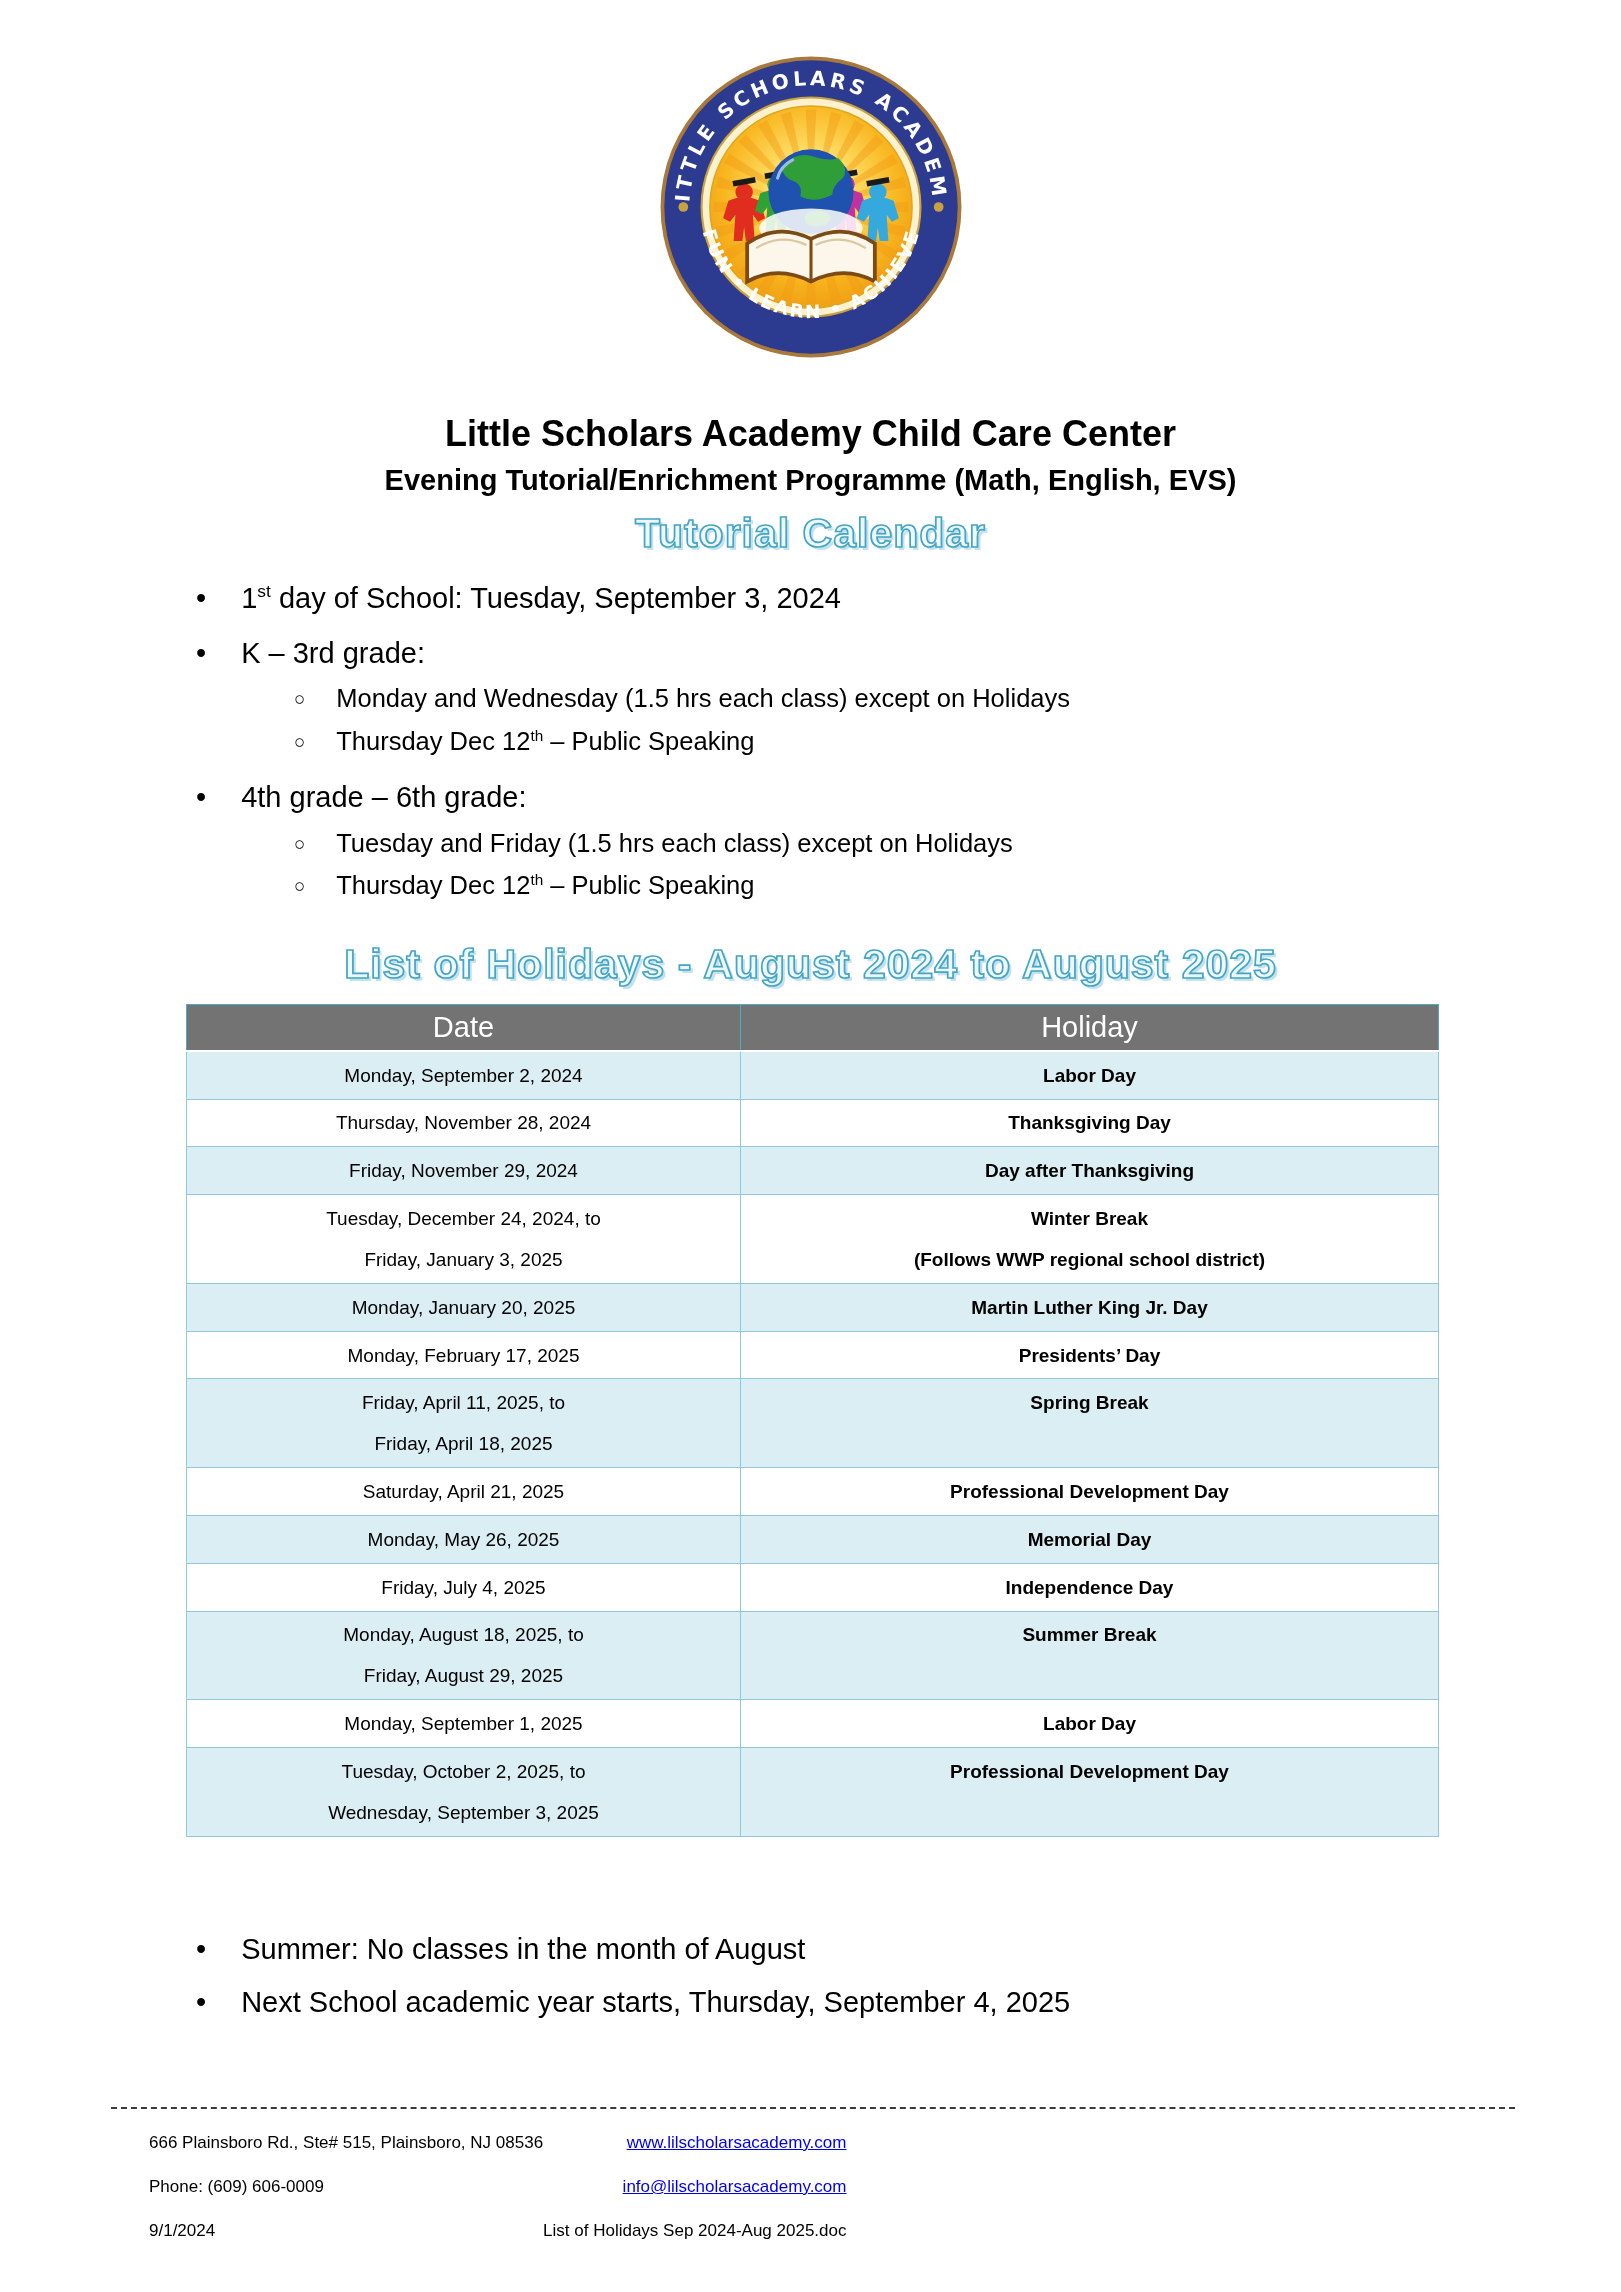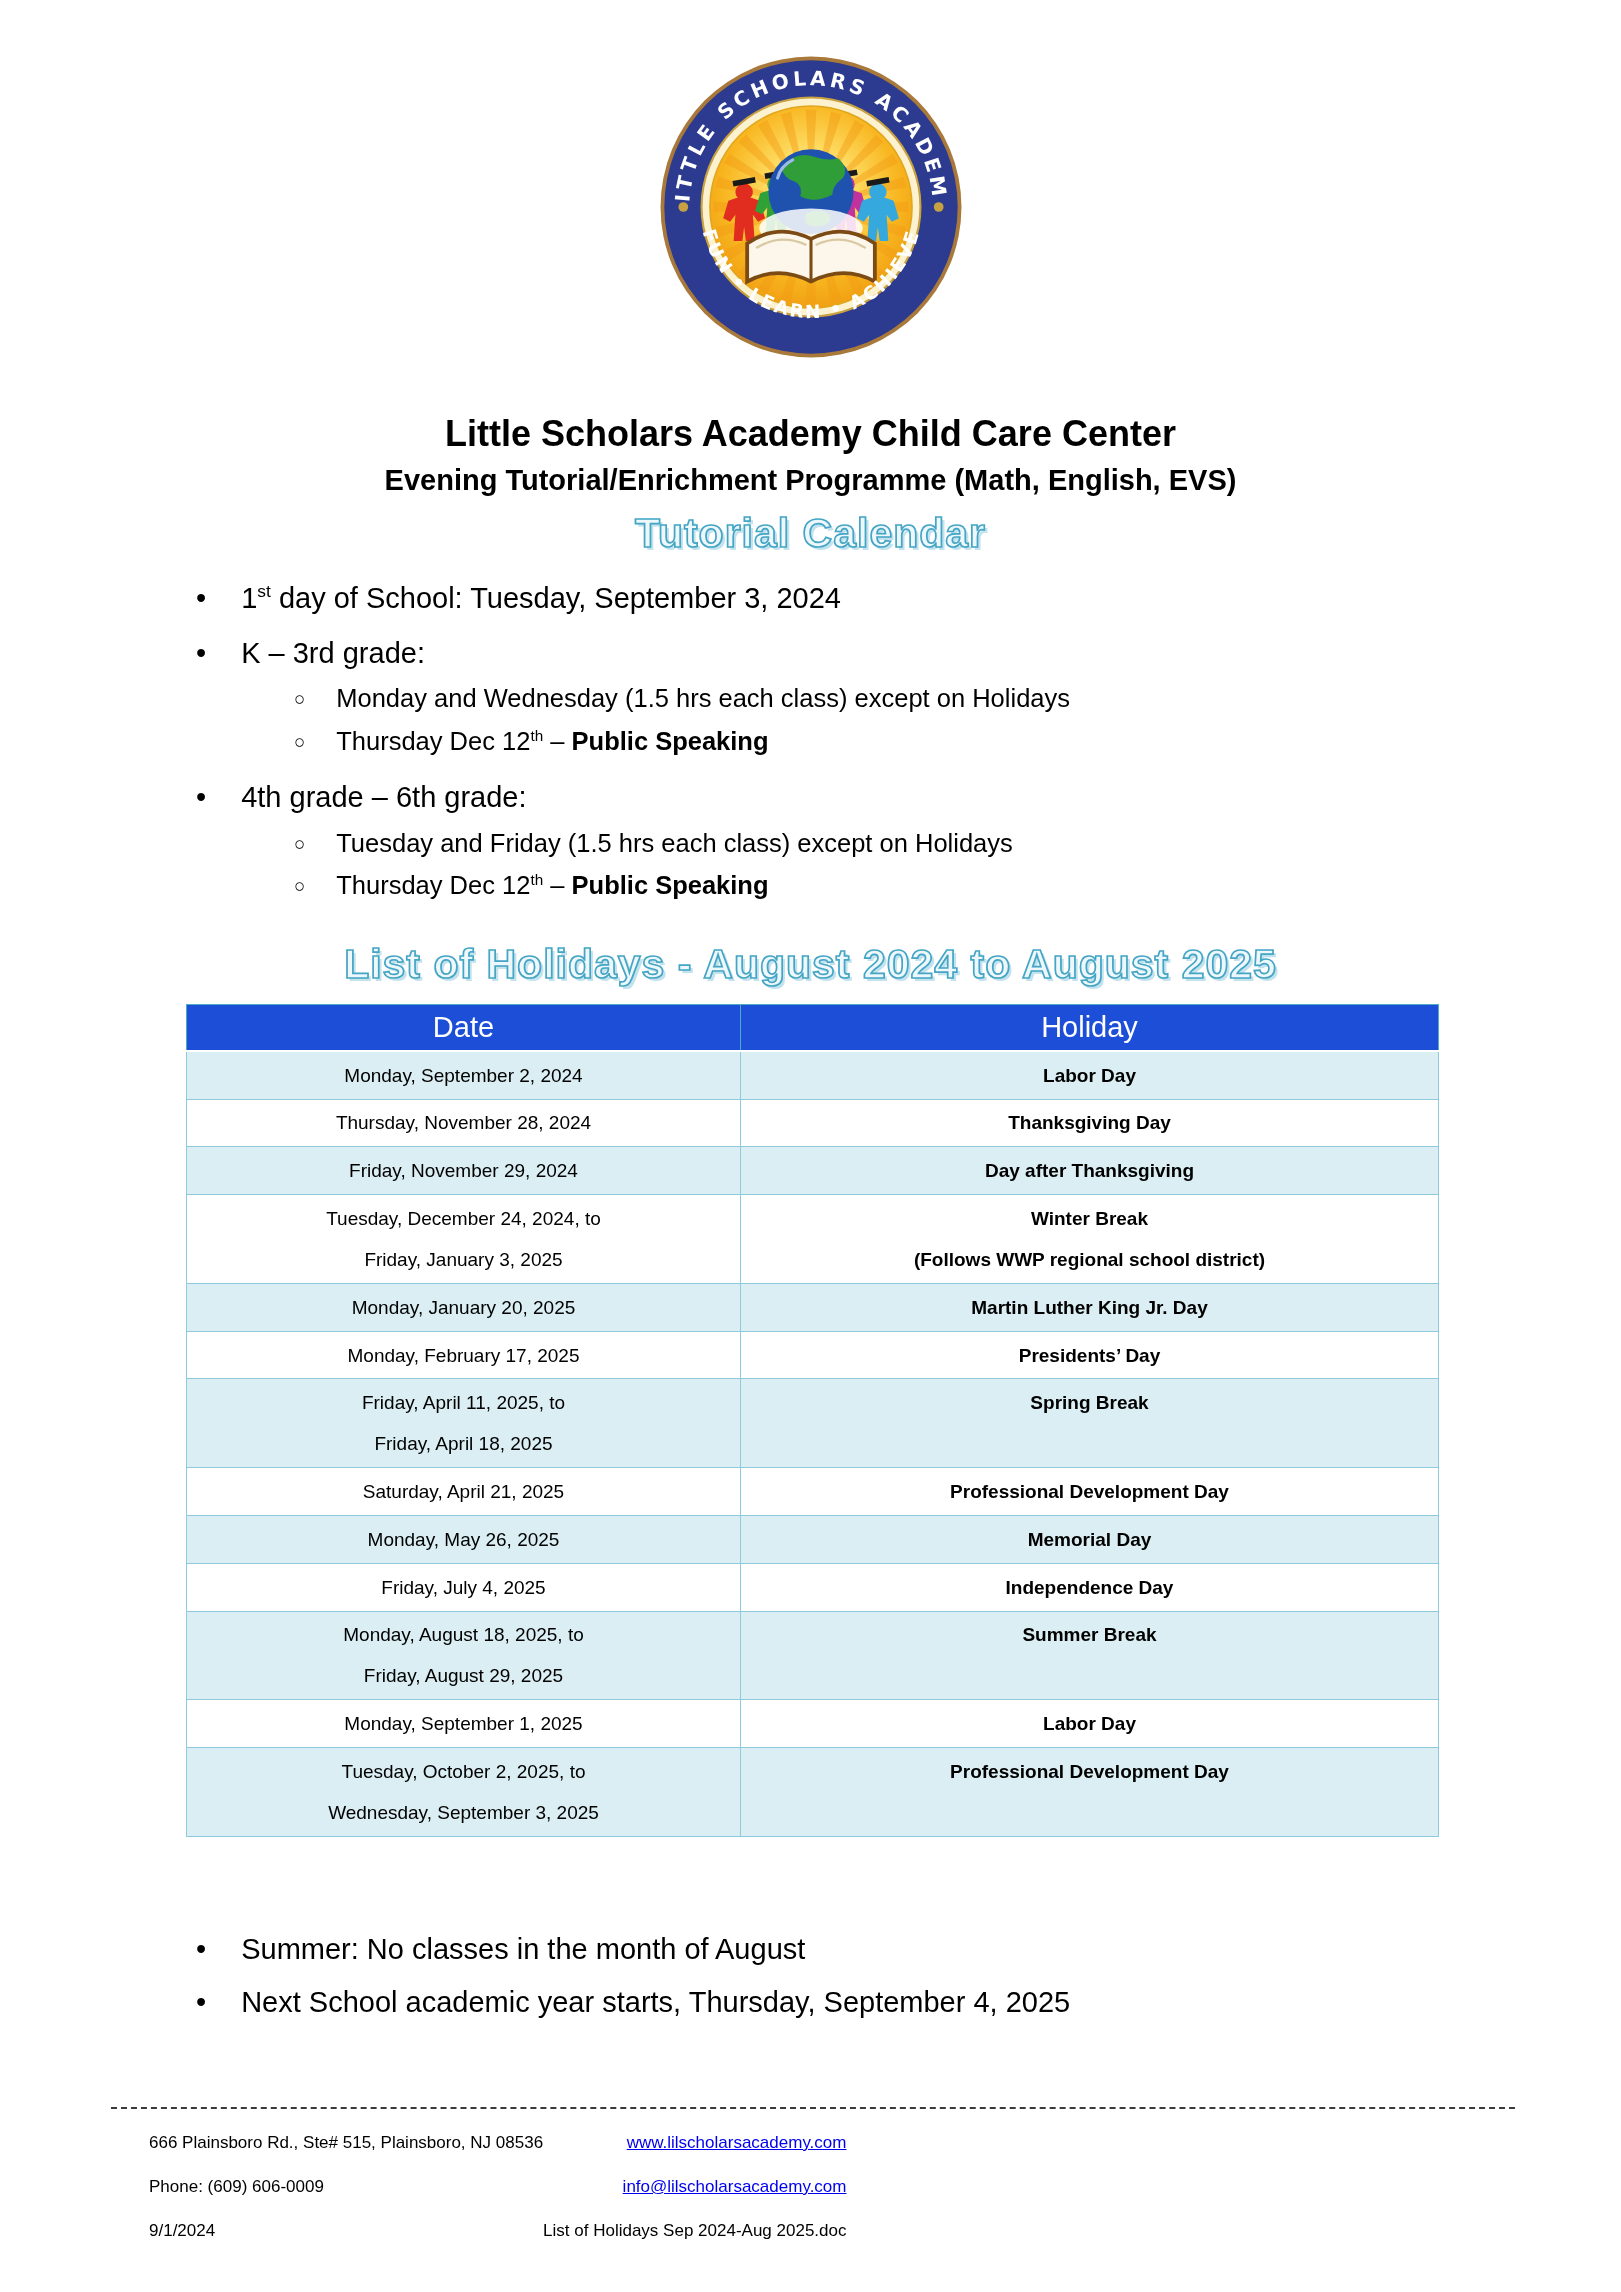--- a/index.html
+++ b/index.html
@@ -28,31 +28,31 @@
   .tutorial-heading{position:absolute;top:510px;left:0;width:100%;text-align:center;font-size:41px;}
 
   
   .bullets{position:absolute;top:578px;left:196px;right:98px;}
   .b1{display:flex;gap:35px;font-size:29px;line-height:41px;}
   .b1 .marker{flex:0 0 auto;}
   .b2{display:flex;gap:31px;font-size:25.5px;line-height:35px;margin:7.8px 0 0 98px;}
   .b2 .marker{font-size:18.6px;line-height:35px;flex:0 0 auto;}
   .mt-med{margin-top:13.7px;}
   .mt-big{margin-top:17.6px;}
-  .bold{font-weight:bold;}
+  .bold{font-weight:normal;}
   sup{font-size:60%;vertical-align:super;line-height:0;}
 
   
   .holidays-heading{position:absolute;top:941px;left:0;width:100%;text-align:center;font-size:41px;}
   table.holidays{
     position:absolute;top:1004px;left:186px;width:1252px;
     border-collapse:collapse;table-layout:fixed;
   }
   table.holidays th{
-    background:#1d4ed8;color:#ffffff;font-weight:normal;font-size:29px;
+    background:#737373;color:#ffffff;font-weight:normal;font-size:29px;
     padding:5.9px 7.8px;border:1.5px solid #4BACC6;border-bottom:2.9px solid #ffffff;
   }
   table.holidays td{
     border:1.5px solid #8FCADC;
     font-size:19px;text-align:center;vertical-align:top;
     padding:2.9px 11.8px;
   }
   table.holidays td span{display:block;line-height:41px;}
   table.holidays .date-cell{font-weight:normal;}
   table.holidays .holiday-cell{font-weight:bold;}

